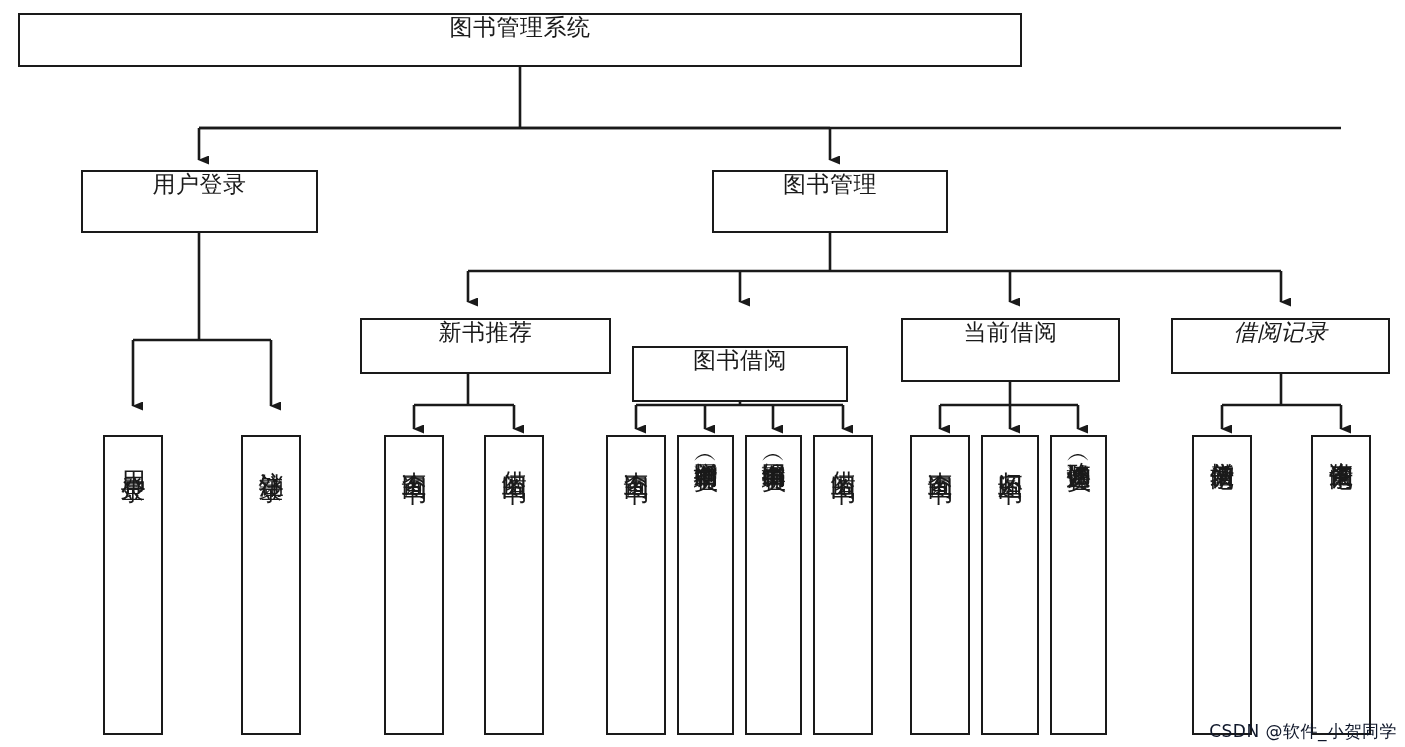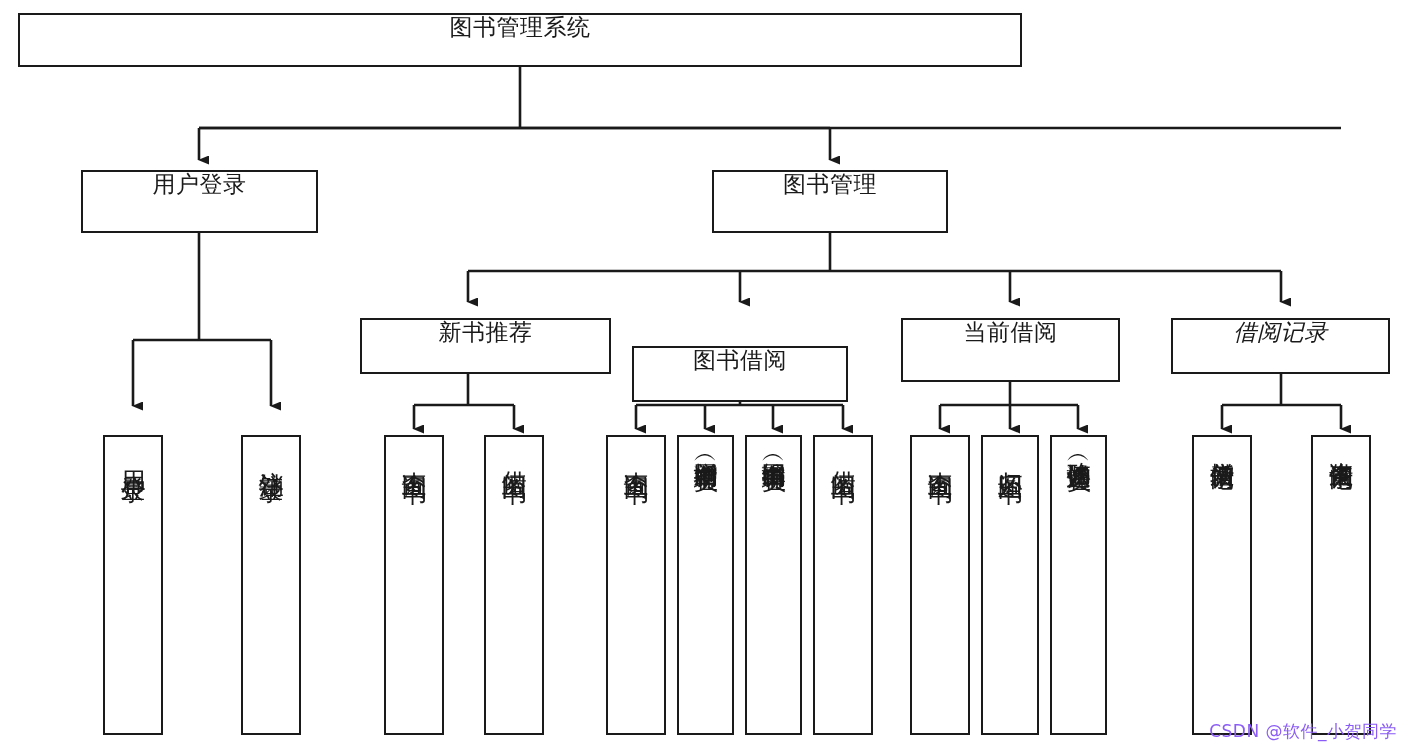--- a/index.html
+++ b/index.html
@@ -65,21 +65,21 @@
   }
   .node.leaf.tall-text .node-label {
     font-size: 24px;
     letter-spacing: 1px;
   }
   #watermark {
     position: absolute;
     right: 8px;
     bottom: 4px;
     font-size: 17px;
-    color: #8b5cf6;
+    color: #0f172a;
     white-space: nowrap;
     letter-spacing: 0.5px;
     font-family: "DejaVu Sans", "Liberation Sans", sans-serif;
   }
 </style>
 </head>
 <body>
 
 <div id="diagram-root">
 

